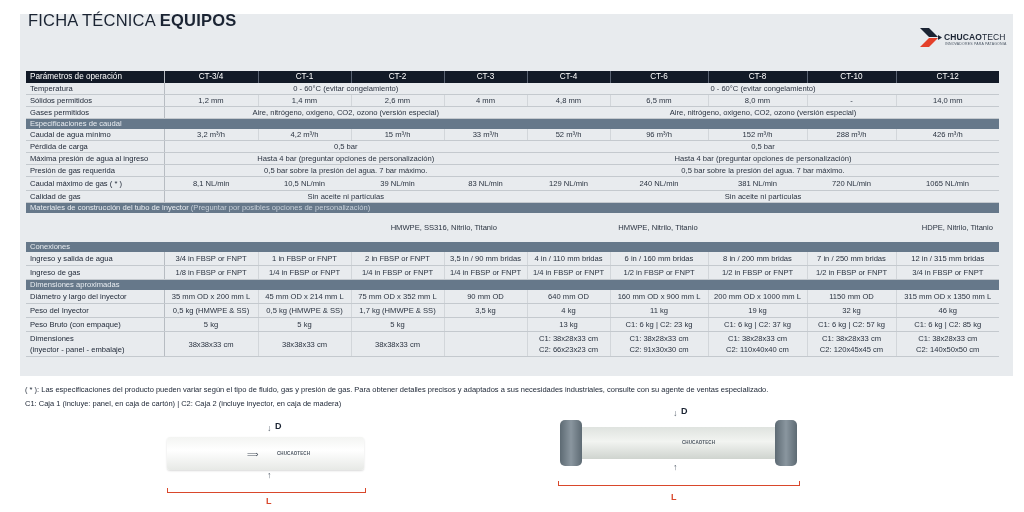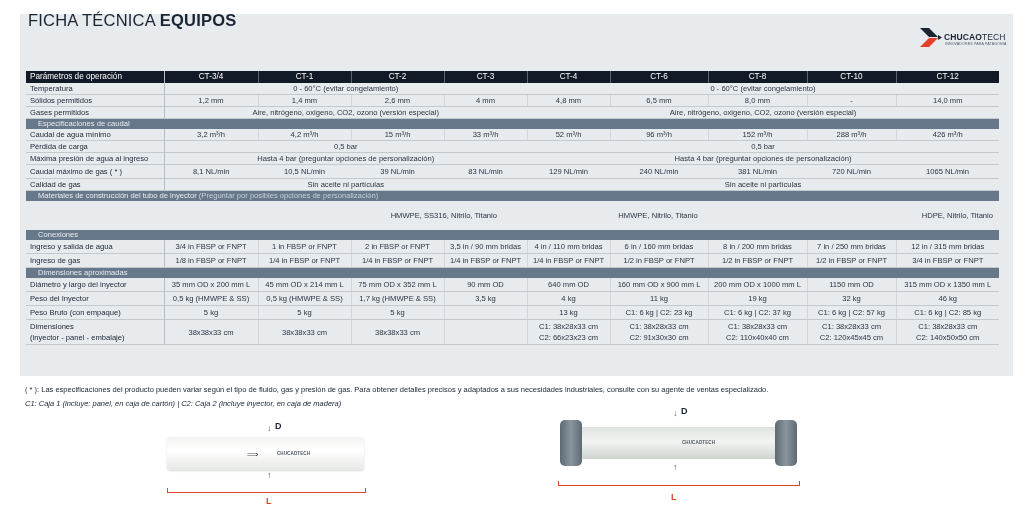--- a/index.html
+++ b/index.html
@@ -10,27 +10,27 @@
   .logo{position:absolute;left:918px;top:25px;width:95px;height:26px;}
   .logo-text{position:absolute;left:26px;top:7px;font-size:8.5px;font-weight:700;color:#1b2433;letter-spacing:0.1px;}
   .logo-text span{font-weight:400;}
   .logo-sub{position:absolute;left:27px;top:17px;font-size:3.5px;color:#4a5563;letter-spacing:0.2px;}
   table.spec{position:absolute;left:26px;top:55px;width:973px;border-collapse:collapse;table-layout:fixed;font-size:7.6px;margin-top:16px;}
   table.spec td{padding:0 2px;height:11px;text-align:center;color:#2a3340;border-bottom:1px solid #c4c9ce;white-space:nowrap;overflow:hidden;line-height:10px;}
   table.spec td.lbl{text-align:left;padding-left:4px;color:#1b2433;border-right:1px solid #b7bcc2;}
   table.spec td.c{border-right:1px solid #d2d6da;}
   table.spec tr.head td{background:#121a27;color:#ffffff;font-size:8.2px;height:12px;border-bottom:none;}
   table.spec tr.head td.c{border-right:1px solid #5a6373;}
-  table.spec tr.sect td{background:#66788a;color:#e9edf1;text-align:left;padding-left:12px;height:10px;border-bottom:none;}
+  table.spec tr.sect td{background:#66788a;color:#e9edf1;text-align:left;padding-left:4px;height:10px;border-bottom:none;}
   table.spec tr.sect td .note{color:#c7d0d9;}
   table.spec tr.tall td{height:13px;}
   table.spec tr.mat td{height:29px;border-bottom:none;}
   table.spec tr.dims td{height:24px;line-height:11px;}
   .foot1{position:absolute;left:25px;top:385px;font-size:7.5px;color:#1b2433;text-align:center;}
-  .foot2{position:absolute;left:25px;top:399px;font-size:7.5px;color:#1b2433;font-style:italic;}
+  .foot2{position:absolute;left:25px;top:399px;font-size:7.5px;color:#1b2433;}
   .pipe1{position:absolute;left:167px;top:437px;width:197px;height:33px;background:linear-gradient(#f3f4f2,#ffffff 40%,#e7e9e6);border-radius:3px;box-shadow:0 1px 2px rgba(0,0,0,0.15);}
   .pipe2{position:absolute;left:560px;top:420px;width:237px;height:46px;}
   .flange-l,.flange-r{position:absolute;top:0;width:22px;height:46px;background:linear-gradient(90deg,#5d6a73,#8a969f 50%,#5d6a73);border-radius:5px;}
   .flange-l{left:0;}
   .flange-r{right:0;}
   .tube{position:absolute;left:22px;right:22px;top:7px;height:32px;background:linear-gradient(#dfe3df,#f2f4f1 45%,#cfd4cf);}
   .dim-d{position:absolute;font-size:9px;font-weight:700;color:#1b2433;}
   .arrow{position:absolute;font-size:9px;color:#5a6470;line-height:9px;}
   .dim-l{position:absolute;font-size:9px;font-weight:700;color:#d9472b;}
   .lline{position:absolute;height:4px;border:1px solid #d9472b;border-top:none;}
@@ -119,20 +119,25 @@
   <tr>
     <td class="lbl">Pérdida de carga</td>
     <td colspan="4">0,5 bar</td>
     <td colspan="5">0,5 bar</td>
   </tr>
   <tr>
     <td class="lbl">Máxima presión de agua al ingreso</td>
     <td colspan="4">Hasta 4 bar (preguntar opciones de personalización)</td>
     <td colspan="5">Hasta 4 bar (preguntar opciones de personalización)</td>
   </tr>
+  <tr>
+    <td class="lbl">Presión de gas requerida</td>
+    <td colspan="4">0,5 bar sobre la presión del agua. 7 bar máximo.</td>
+    <td colspan="5">0,5 bar sobre la presión del agua. 7 bar máximo.</td>
+  </tr>
   <tr class="tall">
     <td class="lbl">Caudal máximo de gas ( * )</td>
     <td>8,1 NL/min</td>
     <td>10,5 NL/min</td>
     <td>39 NL/min</td>
     <td>83 NL/min</td>
     <td>129 NL/min</td>
     <td>240 NL/min</td>
     <td>381 NL/min</td>
     <td>720 NL/min</td>

